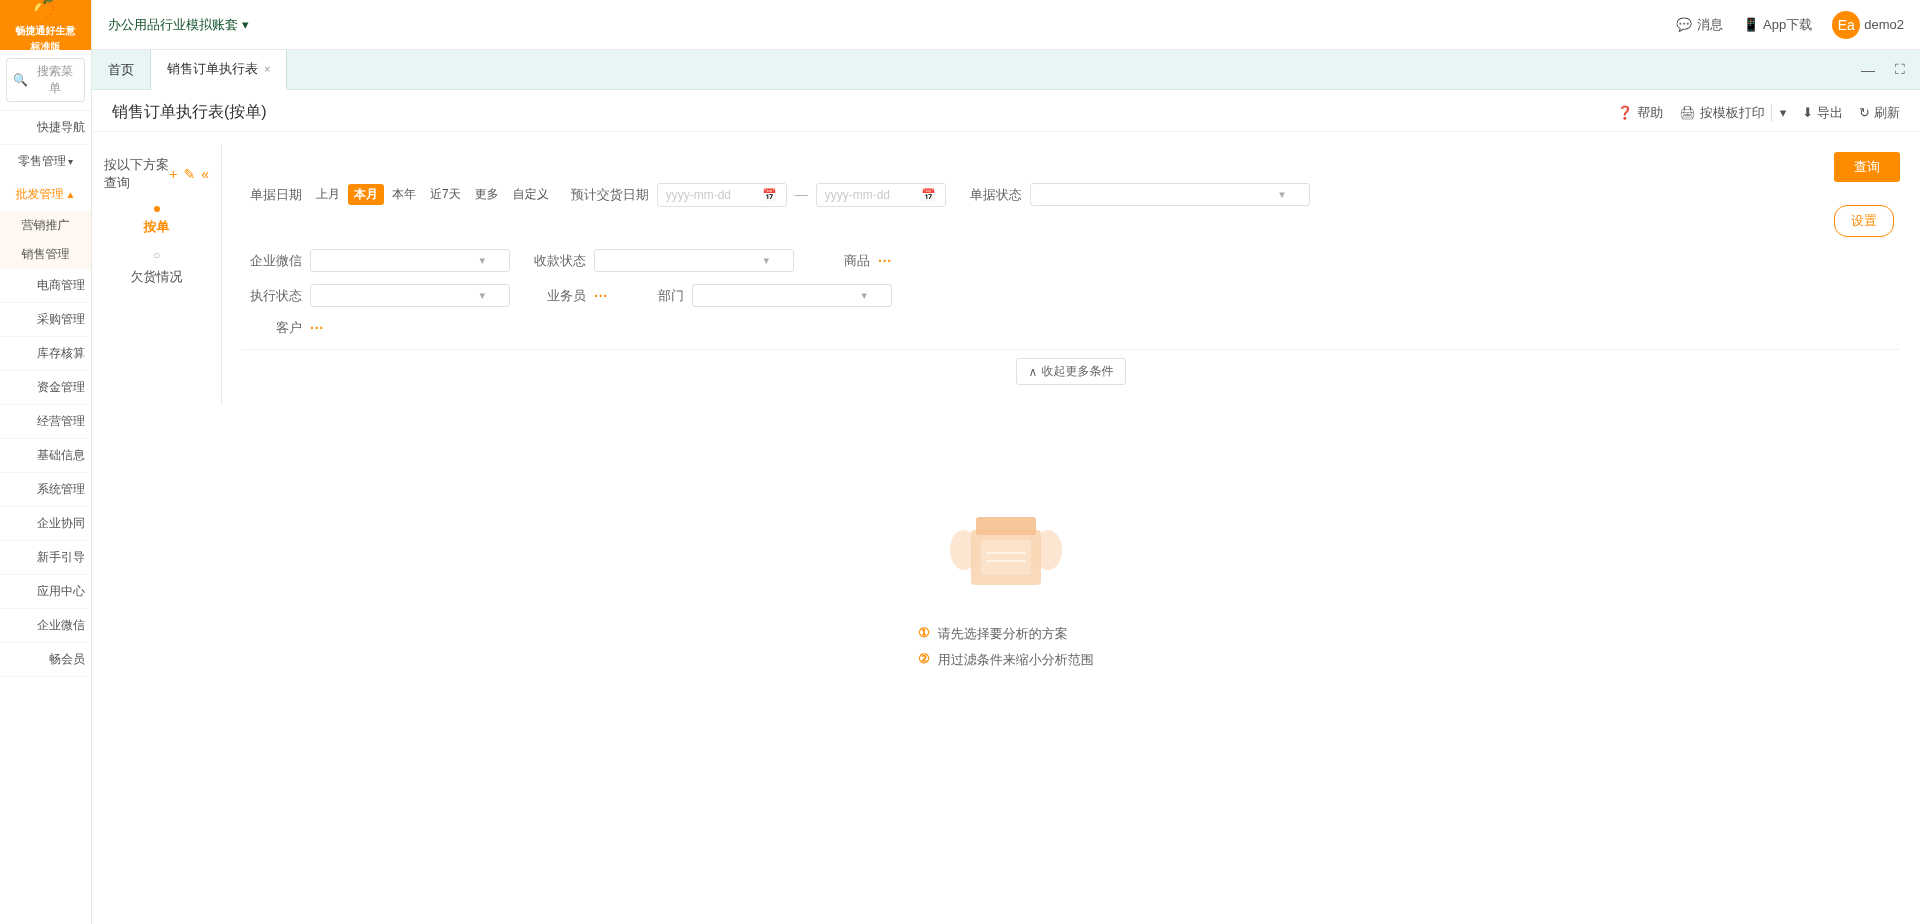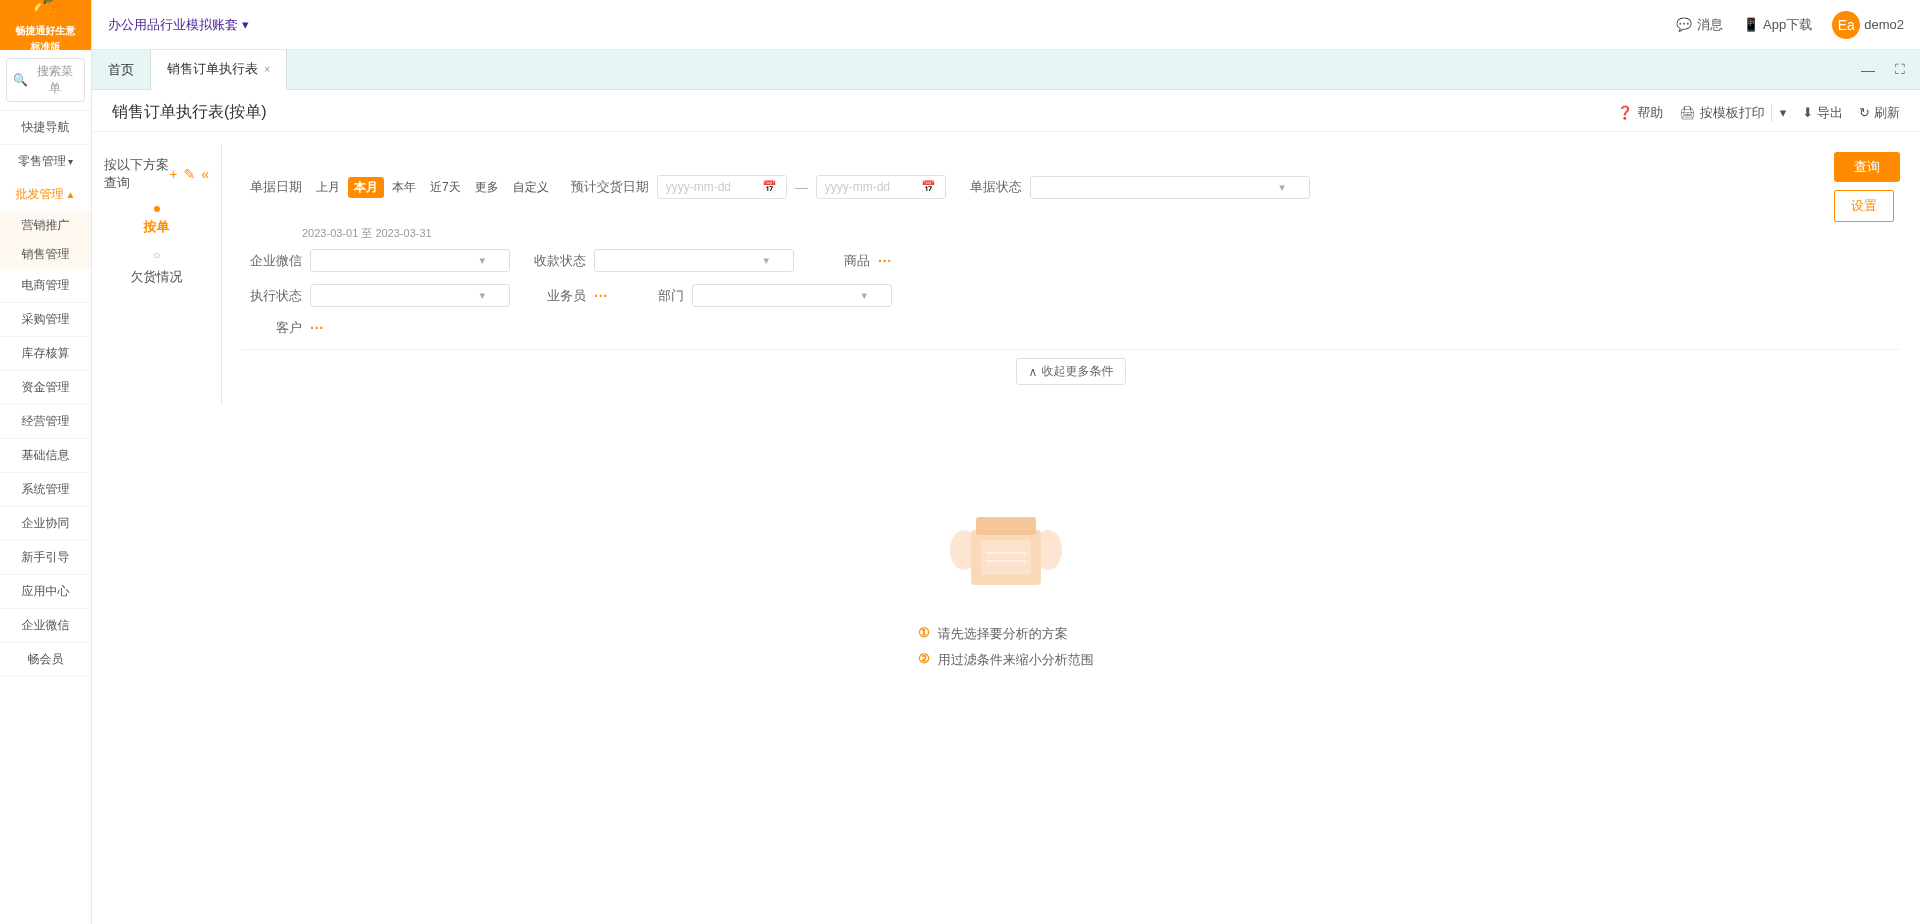--- a/index.html
+++ b/index.html
@@ -5,31 +5,31 @@
     * { margin: 0; padding: 0; box-sizing: border-box; }
     body { font-family: 'Microsoft YaHei', Arial, sans-serif; font-size: 13px; background: #f5f5f5; color: #333; width: 1920px; height: 924px; overflow: hidden; display: flex; }
 
     
     .sidebar { width: 92px; background: #fff; display: flex; flex-direction: column; border-right: 1px solid #e8e8e8; flex-shrink: 0; }
     .sidebar-logo { background: #ff8c00; height: 50px; display: flex; align-items: center; justify-content: center; color: #fff; font-size: 12px; font-weight: bold; flex-direction: column; padding: 4px; }
     .sidebar-logo .logo-icon { font-size: 22px; }
     .sidebar-logo .logo-text { font-size: 10px; margin-top: 2px; }
     .sidebar-search { padding: 8px 6px; border-bottom: 1px solid #f0f0f0; }
     .sidebar-search-btn { width: 100%; background: none; border: 1px solid #e0e0e0; border-radius: 3px; padding: 4px 6px; font-size: 12px; color: #999; cursor: pointer; display: flex; align-items: center; gap: 4px; }
-    .sidebar-nav-item { padding: 8px 6px; text-align: center; font-size: 12px; color: #555; cursor: pointer; border-bottom: 1px solid #f5f5f5; }
+    .sidebar-nav-item { padding: 8px 6px; text-align: right; font-size: 12px; color: #555; cursor: pointer; border-bottom: 1px solid #f5f5f5; }
     .sidebar-nav-group { padding: 8px 6px; text-align: center; font-size: 12px; color: #555; cursor: pointer; display: flex; align-items: center; justify-content: center; gap: 2px; }
     .sidebar-nav-group.active { color: #ff8c00; }
     .sidebar-nav-group .arrow { font-size: 10px; }
 
     
     .main { flex: 1; display: flex; flex-direction: column; overflow: hidden; }
 
     
     .topbar { height: 50px; background: #fff; border-bottom: 1px solid #e8e8e8; display: flex; align-items: center; padding: 0 16px; gap: 16px; }
-    .topbar-breadcrumb { font-size: 13px; color: #4c1d95; display: flex; align-items: center; gap: 4px; flex: 1; }
+    .topbar-breadcrumb { font-size: 13px; color: #14532d; display: flex; align-items: center; gap: 4px; flex: 1; }
     .topbar-actions { display: flex; align-items: center; gap: 20px; }
     .topbar-action-item { display: flex; align-items: center; gap: 4px; font-size: 13px; color: #555; cursor: pointer; }
     .user-avatar { width: 28px; height: 28px; border-radius: 50%; background: #ff8c00; display: flex; align-items: center; justify-content: center; color: #fff; font-size: 14px; overflow: hidden; }
 
     
     .tabbar { height: 40px; background: #e8f5f5; display: flex; align-items: stretch; border-bottom: 1px solid #d0e8e8; }
     .tab-item { padding: 0 16px; display: flex; align-items: center; gap: 6px; font-size: 13px; cursor: pointer; border-right: 1px solid #d0e0e0; }
     .tab-item.home { background: #e8f5f5; color: #333; }
     .tab-item.active { background: #fff; color: #333; border-bottom: 2px solid #fff; margin-bottom: -1px; }
     .tab-close { color: #999; font-size: 11px; cursor: pointer; }
@@ -71,21 +71,21 @@
     .date-input { border: 1px solid #e0e0e0; border-radius: 3px; padding: 4px 8px; font-size: 12px; color: #999; width: 130px; display: flex; align-items: center; justify-content: space-between; cursor: pointer; }
 
     .select-control { border: 1px solid #e0e0e0; border-radius: 3px; padding: 4px 24px 4px 8px; font-size: 12px; color: #999; width: 200px; position: relative; cursor: pointer; display: flex; align-items: center; justify-content: space-between; }
     .select-control .arrow { color: #aaa; font-size: 11px; }
     .ellipsis-btn { color: #ff8c00; cursor: pointer; font-size: 14px; font-weight: bold; }
 
     
     .collapse-row { text-align: center; padding: 8px 0 12px; border-top: 1px solid #f0f0f0; margin-top: 4px; }
     .collapse-btn { display: inline-flex; align-items: center; gap: 4px; color: #666; font-size: 12px; cursor: pointer; padding: 4px 12px; border: 1px solid #e0e0e0; border-radius: 3px; background: #fff; }
     .btn-query { background: #ff8c00; color: #fff; border: none; border-radius: 3px; padding: 6px 20px; font-size: 13px; cursor: pointer; }
-    .btn-setting { background: #fff; color: #ff8c00; border: 1px solid #ff8c00; border-radius: 2px; padding: 6px 16px; font-size: 13px; cursor: pointer; }
+    .btn-setting { background: #fff; color: #ff8c00; border: 1px solid #ff8c00; border-radius: 13px; padding: 6px 16px; font-size: 13px; cursor: pointer; margin-top: 15px; }
 
     
     .empty-state { display: flex; flex-direction: column; align-items: center; justify-content: center; padding: 80px 0 100px; gap: 20px; }
     .empty-icon { position: relative; width: 120px; height: 120px; }
     .empty-text { text-align: left; }
     .empty-text-item { display: flex; align-items: flex-start; gap: 8px; margin-bottom: 8px; font-size: 13px; color: #666; }
     .empty-text-num { color: #ff8c00; font-size: 14px; font-weight: bold; }
 
     
     .sidebar-sub { background: #fff8f0; }
@@ -266,23 +266,20 @@
                 <span class="arrow">▾</span>
               </div>
             </div>
 
             <div class="query-setting-area" style="margin-left:auto; display:flex; flex-direction:column; ">
               <button class="btn-query">查询</button>
               <button class="btn-setting">设置</button>
             </div>
           </div>
 
-          <div style="margin-top:-8px; margin-bottom:8px; margin-left:60px; font-size:11px; color:#999;">
-            <span>2023-03-01 至 2023-03-31</span>
-          </div>
 
           <div class="filter-row">
             <div class="filter-group">
               <span class="filter-label">企业微信</span>
               <div class="select-control">
                 <span style="color:#ccc;"></span>
                 <span class="arrow">▾</span>
               </div>
             </div>
             <div class="filter-group">

